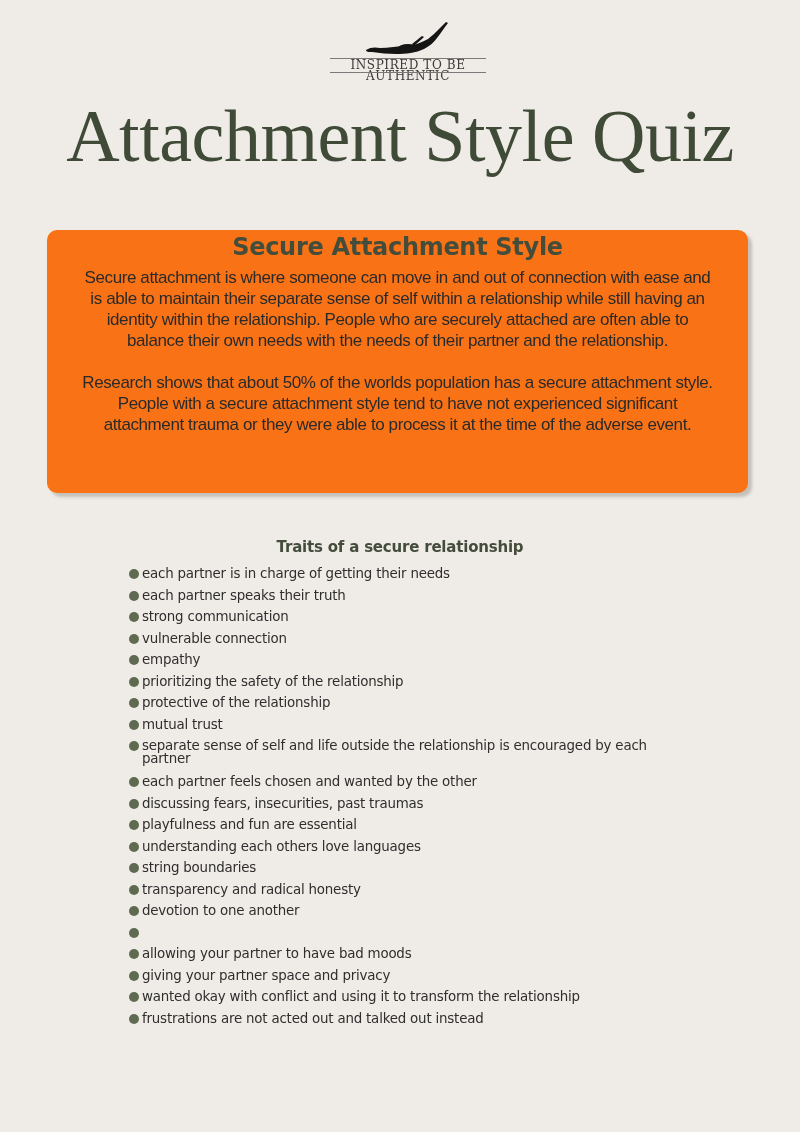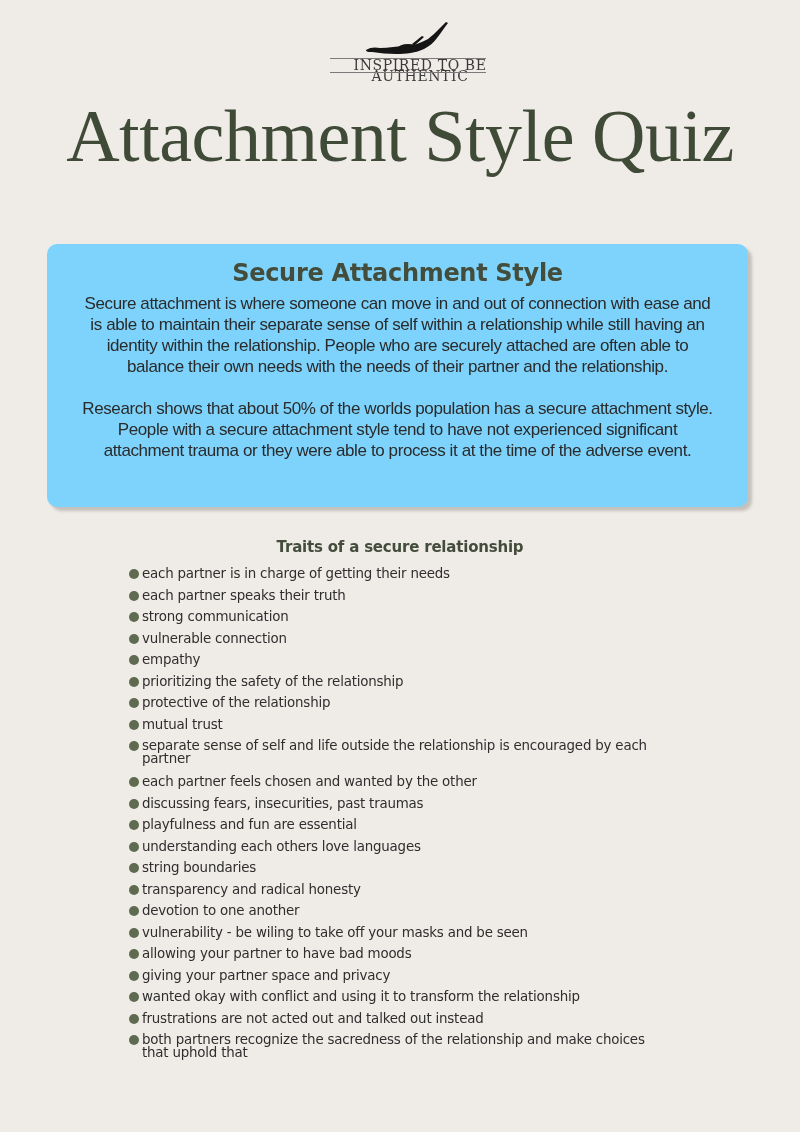--- a/index.html
+++ b/index.html
@@ -34,26 +34,26 @@
       position: absolute;
       left: 0;
       width: 156px;
       height: 1px;
       background: #7a7a7a;
     }
     .logo .rule.top { top: 38px; }
     .logo .rule.bottom { top: 52px; }
     .logo .tagline {
       position: absolute;
-      left: 12px;
+      left: 0;
       top: 40px;
       width: 156px;
       text-align: center;
       font-family: "DejaVu Serif", serif;
-      font-size: 14px;
+      font-size: 12px;
       letter-spacing: 0.6px;
       color: #3a3a3a;
       line-height: 11px;
     }
 
     
     .page-title {
       position: absolute;
       left: 0;
       top: 84px;
@@ -64,27 +64,26 @@
       font-weight: normal;
       letter-spacing: -0.5px;
       color: #3f4a37;
       line-height: 104px;
     }
 
     
     .card {
       position: absolute;
       left: 47px;
-      top: 244px;
+      top: 230px;
       width: 701px;
       height: 263px;
-      background: #7dd3fc;
+      background: #f97316;
       border-radius: 10px;
       box-shadow: 4px 4px 3px rgba(120, 115, 105, 0.35);
-      padding-top: 12px;
     }
     .card-title {
       text-align: center;
       font-family: "DejaVu Sans", sans-serif;
       font-weight: bold;
       font-size: 24px;
       color: #444d3b;
       line-height: 34px;
       letter-spacing: -0.3px;
     }
@@ -228,35 +227,30 @@
   <li class="trait">
       <span class="bullet"></span>
       <span class="trait-text">transparency and radical honesty</span>
     </li>
   <li class="trait">
       <span class="bullet"></span>
       <span class="trait-text">devotion to one another</span>
     </li>
   <li class="trait">
       <span class="bullet"></span>
-      <span class="trait-text">vulnerability - be wiling to take off your masks and be seen</span>
     </li>
   <li class="trait">
       <span class="bullet"></span>
       <span class="trait-text">allowing your partner to have bad moods</span>
     </li>
   <li class="trait">
       <span class="bullet"></span>
       <span class="trait-text">giving your partner space and privacy</span>
     </li>
   <li class="trait">
       <span class="bullet"></span>
       <span class="trait-text">wanted okay with conflict and using it to transform the relationship</span>
     </li>
   <li class="trait">
       <span class="bullet"></span>
       <span class="trait-text">frustrations are not acted out and talked out instead</span>
     </li>
-  <li class="trait multi">
-      <span class="bullet"></span>
-      <span class="trait-text">both partners recognize the sacredness of the relationship and make choices that uphold that</span>
-    </li>
 </ul>
 
 </body></html>

